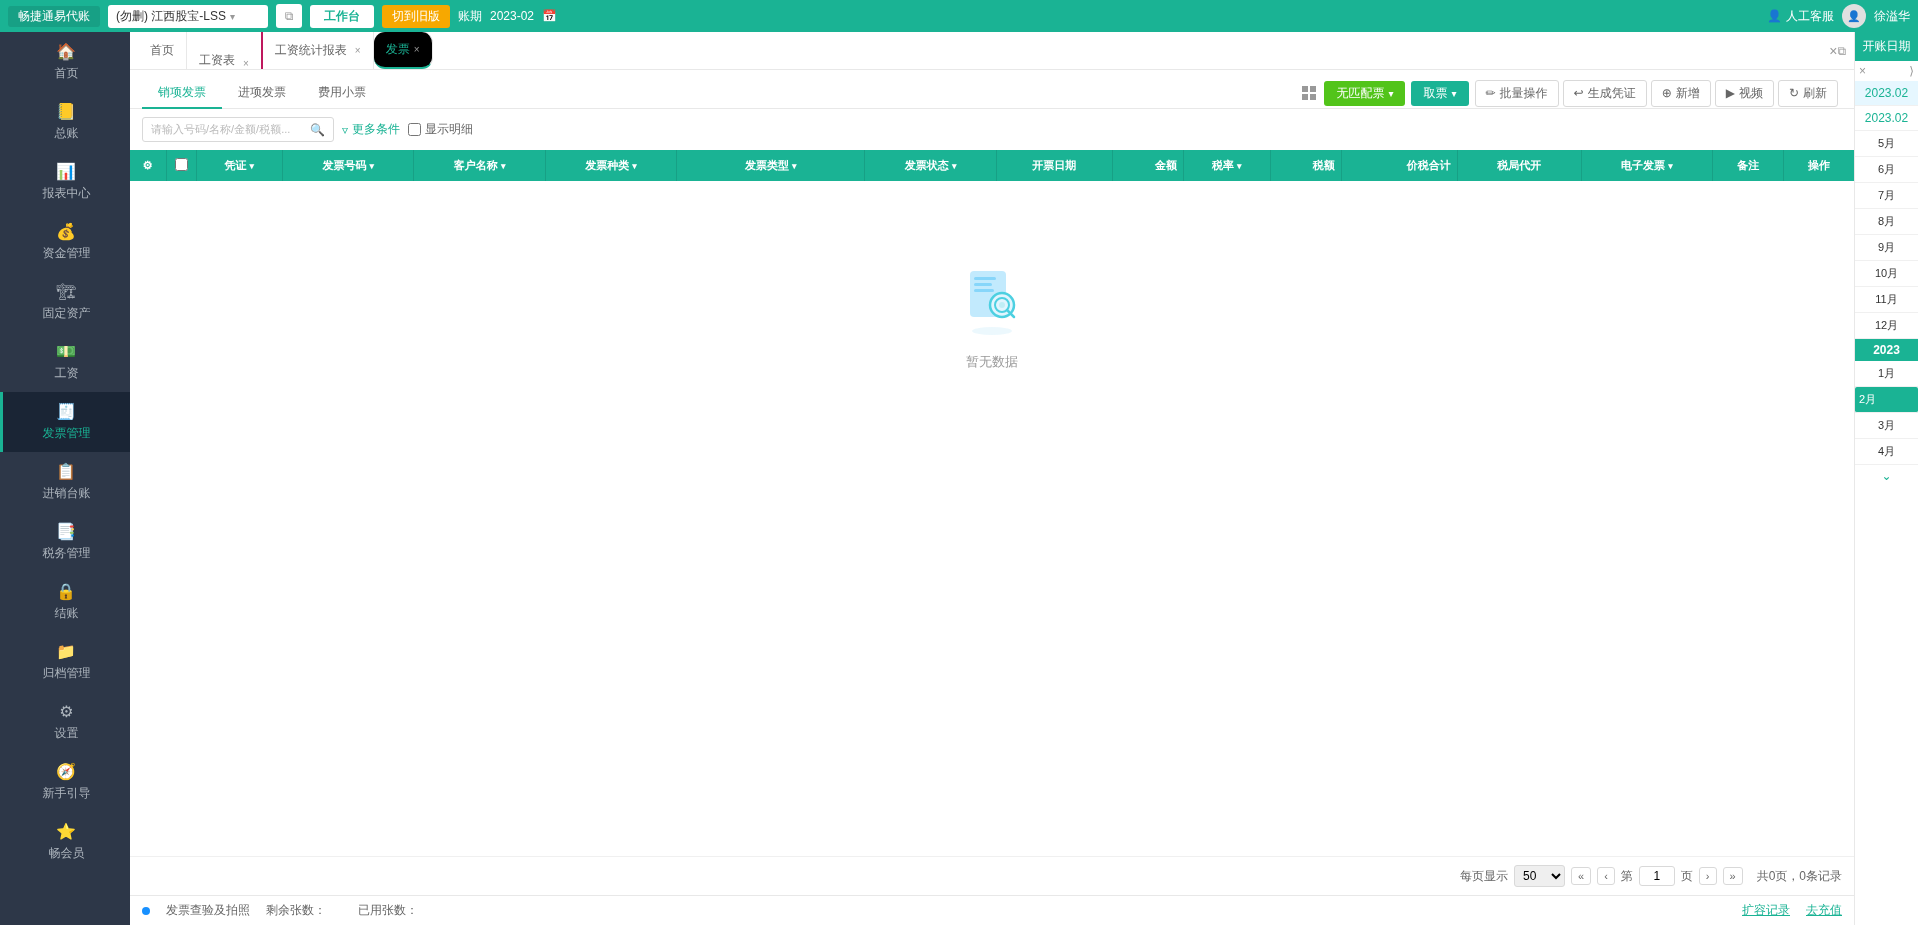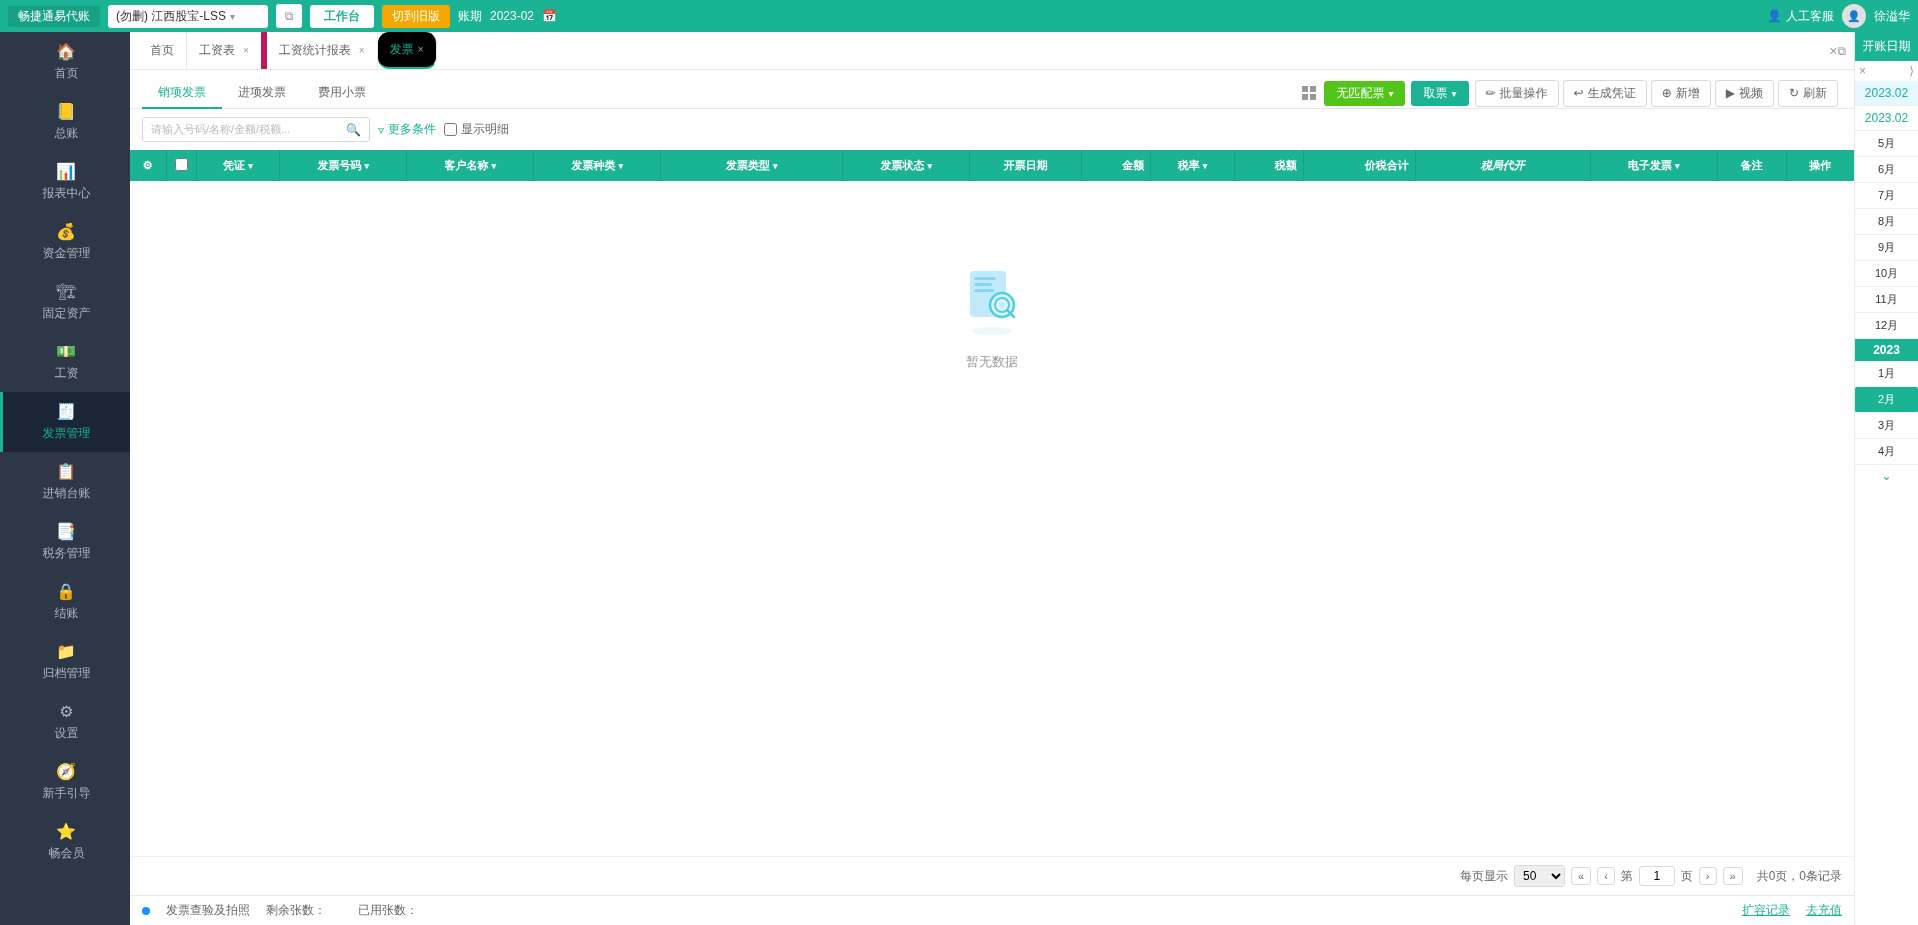--- a/index.html
+++ b/index.html
@@ -91,21 +91,21 @@
       <span>畅会员</span>
     </div>
   </div>
 
   <div style="flex:1; display:flex; flex-direction:column; overflow:hidden; background:#f0f2f5;">
 
     <div style="background:#fff; border-bottom:1px solid #e8e8e8; display:flex; align-items:center; padding:0 8px; height:38px; flex-shrink:0;">
       <div style="display:flex; align-items:center; padding:0 12px; height:100%; font-size:12px; color:#666; cursor:pointer; border-right:1px solid #e8e8e8; gap:4px;">
         <span>首页</span>
       </div>
-      <div style="display:flex; align-items:center; padding:0 12px; height:100%; font-size:12px; color:#666; cursor:pointer; border-right:6px solid #be185d; gap:4px;">
+      <div style="display:flex; align-items:flex-end; padding:0 12px; height:100%; font-size:12px; color:#666; cursor:pointer; border-right:2px solid #be185d; gap:4px;">
         <span>工资表</span>
         <span style="font-size:10px; color:#999; cursor:pointer; margin-left:4px;">×</span>
       </div>
       <div style="display:flex; align-items:center; padding:0 12px; height:100%; font-size:12px; color:#666; cursor:pointer; border-right:1px solid #e8e8e8; gap:4px;">
         <span>工资统计报表</span>
         <span style="font-size:10px; color:#999; cursor:pointer; margin-left:4px;">×</span>
       </div>
       <div style="display:flex; align-items:center; padding:0 12px; height:100%; font-size:12px; color:#1ab394; cursor:pointer; border-right:1px solid #e8e8e8; border-bottom:2px solid #1ab394; background:#000000;border-radius:11px;">
         <span>发票</span>
         <span style="font-size:10px; color:#999; cursor:pointer; margin-left:4px;">×</span>
@@ -161,21 +161,21 @@
           <span>▶</span>
           <span>视频</span>
         </button>
         <button style="background:#fff; color:#666; border:1px solid #d9d9d9; border-radius:3px; padding:4px 10px; cursor:pointer; font-size:12px; display:flex; align-items:center; gap:4px; margin-right:4px;">
           <span>↻</span>
           <span>刷新</span>
         </button>
       </div>
 
       <div style="display:flex; align-items:center; padding:8px 12px; gap:8px; flex-shrink:0;">
-        <div style="border:1px solid #d9d9d9; border-radius:3px; padding:4px 8px; width:228px; font-size:12px; display:flex; align-items:center; gap:4px; color:#bbb; background:#fff; cursor:text;">
+        <div style="border:1px solid #d9d9d9; border-radius:3px; padding:4px 8px; width:192px; font-size:12px; display:flex; align-items:center; gap:4px; color:#bbb; background:#fff; cursor:text;">
           <span style="color:#bbb; font-size:11px;">请输入号码/名称/金额/税额...</span>
           <span style="margin-left:auto; color:#999;">🔍</span>
         </div>
         <div style="display:flex; align-items:center; gap:4px; color:#1ab394; cursor:pointer; font-size:12px;">
           <span>▿</span>
           <span>更多条件</span>
         </div>
         <label style="display:flex; align-items:center; gap:4px; font-size:12px; color:#666; cursor:pointer;">
           <input type="checkbox" style="">
           <span>显示明细</span>
@@ -192,21 +192,21 @@
               <th style="background:#1ab394; color:#fff; padding:8px 6px; font-size:11px; border-right:1px solid #17a085; white-space:nowrap;">发票号码 <span style="font-size:9px;">▾</span></th>
               <th style="background:#1ab394; color:#fff; padding:8px 6px; font-size:11px; border-right:1px solid #17a085; white-space:nowrap;">客户名称 <span style="font-size:9px;">▾</span></th>
               <th style="background:#1ab394; color:#fff; padding:8px 6px; font-size:11px; border-right:1px solid #17a085; white-space:nowrap;">发票种类 <span style="font-size:9px;">▾</span></th>
               <th style="background:#1ab394; color:#fff; padding:8px 20px; font-size:11px; border-right:1px solid #17a085; white-space:nowrap;">发票类型 <span style="font-size:9px;">▾</span></th>
               <th style="background:#1ab394; color:#fff; padding:8px 6px; font-size:11px; border-right:1px solid #17a085; white-space:nowrap;">发票状态 <span style="font-size:9px;">▾</span></th>
               <th style="background:#1ab394; color:#fff; padding:8px 6px; font-size:11px; border-right:1px solid #17a085; white-space:nowrap;">开票日期</th>
               <th style="background:#1ab394; color:#fff; padding:8px 6px; font-size:11px; border-right:1px solid #17a085; white-space:nowrap; text-align:right;">金额</th>
               <th style="background:#1ab394; color:#fff; padding:8px 6px; font-size:11px; border-right:1px solid #17a085; white-space:nowrap;">税率 <span style="font-size:9px;">▾</span></th>
               <th style="background:#1ab394; color:#fff; padding:8px 6px; font-size:11px; border-right:1px solid #17a085; white-space:nowrap; text-align:right;">税额</th>
               <th style="background:#1ab394; color:#fff; padding:8px 6px; font-size:11px; border-right:1px solid #17a085; white-space:nowrap; text-align:right;">价税合计</th>
-              <th style="background:#1ab394; color:#fff; padding:8px 22px; font-size:11px; border-right:1px solid #17a085; white-space:nowrap;font-style:italic;">税局代开</th>
+              <th style="background:#1ab394; color:#fff; padding:8px 8px; font-size:11px; border-right:1px solid #17a085; white-space:nowrap;">税局代开</th>
               <th style="background:#1ab394; color:#fff; padding:8px 6px; font-size:11px; border-right:1px solid #17a085; white-space:nowrap;">电子发票 <span style="font-size:9px;">▾</span></th>
               <th style="background:#1ab394; color:#fff; padding:8px 6px; font-size:11px; border-right:1px solid #17a085; white-space:nowrap;">备注</th>
               <th style="background:#1ab394; color:#fff; padding:8px 6px; font-size:11px; white-space:nowrap;">操作</th>
             </tr>
           </thead>
           <tbody>
 
             <tr>
               <td colspan="17" style="text-align:center; padding:80px 0; border:none;">
                 <div style="display:flex; flex-direction:column; align-items:center; gap:12px;">
@@ -287,21 +287,21 @@
     <div style="padding:5px 4px; font-size:11px; color:#333; text-align:center; cursor:pointer; border-bottom:1px solid #f0f0f0;">9月</div>
     <div style="padding:5px 4px; font-size:11px; color:#333; text-align:center; cursor:pointer; border-bottom:1px solid #f0f0f0;">10月</div>
     <div style="padding:5px 4px; font-size:11px; color:#333; text-align:center; cursor:pointer; border-bottom:1px solid #f0f0f0;">11月</div>
     <div style="padding:5px 4px; font-size:11px; color:#333; text-align:center; cursor:pointer; border-bottom:1px solid #f0f0f0;">12月</div>
 
     <div style="background:#1ab394; color:#fff; font-size:11px; text-align:center; padding:4px; font-weight:bold;">
       <span>2023</span>
     </div>
 
     <div style="padding:5px 4px; font-size:11px; color:#333; text-align:center; cursor:pointer; border-bottom:1px solid #f0f0f0;">1月</div>
-    <div style="padding:5px 4px; font-size:11px; color:#fff; text-align:center; cursor:pointer; background:#1ab394; border-radius:2px; border-bottom:1px solid #f0f0f0;">2月</div>
+    <div style="padding:5px 4px; font-size:11px; color:#fff; cursor:pointer; background:#1ab394; border-radius:2px; border-bottom:1px solid #f0f0f0;">2月</div>
     <div style="padding:5px 4px; font-size:11px; color:#333; text-align:center; cursor:pointer; border-bottom:1px solid #f0f0f0;">3月</div>
     <div style="padding:5px 4px; font-size:11px; color:#333; text-align:center; cursor:pointer; border-bottom:1px solid #f0f0f0;">4月</div>
 
     <div style="display:flex; justify-content:center; padding:4px; cursor:pointer; color:#1ab394; font-size:14px;">
       <span>⌄</span>
     </div>
   </div>
 
 </div>
 

